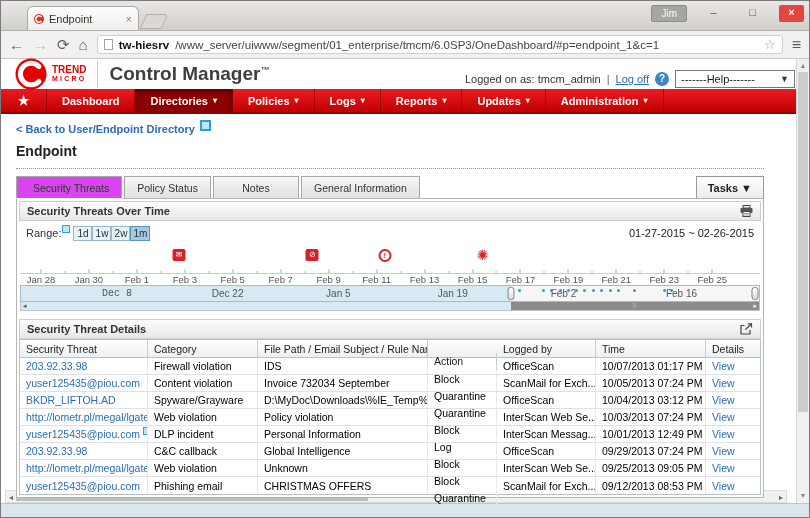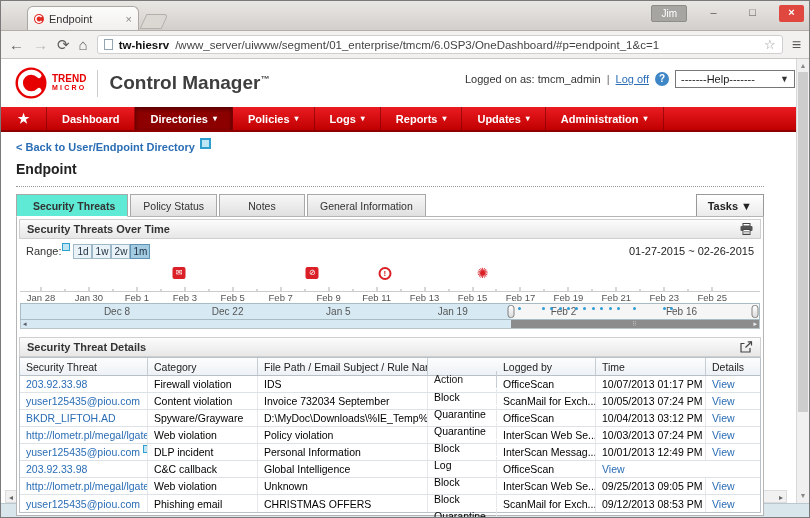--- a/index.html
+++ b/index.html
@@ -26,21 +26,21 @@
   .urlbox { flex:1; height:19px; background:#fff; border:1px solid #cfcfcf; border-radius:3px; display:flex; align-items:center;
             padding:0 6px; gap:6px; font-size:11.5px; overflow:hidden; }
   .doc-icon { width:9px; height:11px; border:1px solid #93a5b2; background:#fff; flex:none; }
   .url-domain { color:#111; font-weight:bold; white-space:nowrap; }
   .url-path { color:#444; white-space:nowrap; overflow:hidden; flex:1; }
   .star-ico { color:#9a9a9a; font-size:13px; }
   .menu-ico { color:#555; font-size:16px; font-weight:bold; }
 
   
   .page { position:relative; height:458px; background:#fff; }
-  .app-header { height:48px; display:flex; align-items:center; padding:0 14px; position:relative; }
+  .app-header { height:30px; display:flex; align-items:center; padding:0 14px; position:relative; }
   .logo-svg { display:block; }
   .brand { color:#e60000; font-weight:bold; font-size:10px; line-height:9px; margin-left:5px; }
   .brand .b2 { font-size:7px; letter-spacing:2.2px; }
   .hdr-div { width:1px; height:27px; background:#ccc; margin:0 11px; }
   .product { font-size:19px; color:#3e3e3e; font-weight:bold; }
   .product sup { font-size:9px; }
   .login-area { position:absolute; right:14px; top:11px; display:flex; align-items:center; gap:6px; font-size:11px; color:#333; }
   .logoff { color:#2a6db5; text-decoration:underline; }
   .pipe { color:#666; }
   .help-ico { width:14px; height:14px; border-radius:50%; background:#3f86c6; color:#fff; font-size:10px; font-weight:bold;
@@ -59,21 +59,21 @@
   .content { position:relative; padding-left:15px; width:790px; }
   .back-row { margin-top:9px; font-size:11px; font-weight:bold; color:#2a6db5; display:flex; align-items:flex-start; gap:5px; height:13px; }
   .chip { width:11px; height:11px; background:#bfe6f5; border:2px solid #2f9fd0; display:inline-block; flex:none; }
   .back-chip { margin-top:-3px; }
   .page-title { margin-top:7px; font-size:14px; font-weight:bold; color:#222; }
   .dotted { margin-top:9px; border-top:1px dotted #999; width:748px; }
 
   .tabs-row { margin-top:7px; height:23px; position:relative; width:748px; }
   .tab-btn { display:inline-flex; height:23px; min-width:86px; padding:0 12px; font-size:10.5px; align-items:center; justify-content:center;
              border:1px solid #a8a8a8; background:linear-gradient(#f7f7f7,#e0e0e0); color:#333; margin-right:2px; position:relative; z-index:1; }
-  .tab-btn.active { background:#5eead4; font-weight:bold; border-bottom-color:#fff; z-index:3;padding-left:16px; }
+  .tab-btn.active { background:#d946ef; font-weight:normal; border-bottom-color:#fff; z-index:3;padding-left:16px; }
   .tasks-btn { position:absolute; right:0; top:0; height:23px; border:1px solid #999; background:linear-gradient(#fff,#ebebeb);
                font-size:11px; font-weight:bold; padding:0 11px; display:flex; align-items:center; color:#222; }
 
   .panel { width:748px; border:1px solid #b5b5b5; margin-top:-1px; background:#fff; padding:2px; position:relative; z-index:2; }
   .sec-header { height:20px; background:linear-gradient(#fcfcfc,#e7e7e7); border:1px solid #cfcfcf; display:flex; align-items:center;
                 justify-content:space-between; padding:0 7px; font-size:11px; font-weight:bold; color:#333; }
   .range-row { height:24px; display:flex; align-items:center; padding:0 7px; font-size:11px; color:#333; position:relative; gap:1px; }
   .range-label { margin-right:2px; }
   .range-chip { width:8px; height:8px; background:#bfe6f5; border:1px solid #2f9fd0; margin:-8px 2px 0 -2px; }
   .range-btn { min-width:19px; height:15px; border:1px solid #9fb8c8; background:#e9f2f7; font-size:10px; display:inline-flex;
@@ -310,21 +310,21 @@
             <div class="marker" style="left: 49.3%;">
               <span class="ring">!</span>
             </div>
             <div class="marker" style="left: 62.5%;">
               <span class="virus">✺</span>
             </div>
           </div>
 
         <div class="overview" id="overview">
             <div class="ov-past" style="width: 66.4%;"></div>
-            <span class="ov-label" style="left: 13%;">Dec 8</span>
+            <span class="ov-label" style="left: 13%; font-family: Liberation Mono, monospace;">Dec 8</span>
             <span class="ov-label" style="left: 28%;">Dec 22</span>
             <span class="ov-label" style="left: 43%;">Jan 5</span>
             <span class="ov-label" style="left: 58.5%;">Jan 19</span>
             <span class="ov-label" style="left: 73.5%;">Feb 2</span>
             <span class="ov-label" style="left: 89.5%;">Feb 16</span>
             <span class="ov-dot" style="left: 67.408%;"></span>
             <span class="ov-dot" style="left: 70.6%;"></span>
             <span class="ov-dot" style="left: 71.6752%;"></span>
             <span class="ov-dot" style="left: 72.9184%;"></span>
             <span class="ov-dot" style="left: 73.9936%;"></span>
@@ -437,20 +437,21 @@
                 </span>
               </div>
               <div class="tr">
                 <span class="td c0">
                   <span class="link">203.92.33.98</span>
                 </span>
                 <span class="td c1">C&amp;C callback</span>
                 <span class="td c2">Global Intelligence</span>
                 <span class="td c3">Block</span>
                 <span class="td c4">OfficeScan</span>
+                <span class="td c5">09/29/2013 07:24 PM</span>
                 <span class="td c6">
                   <span class="link">View</span>
                 </span>
               </div>
               <div class="tr">
                 <span class="td c0">
                   <span class="link">http://lometr.pl/megal/lgate.php...</span>
                 </span>
                 <span class="td c1">Web violation</span>
                 <span class="td c2">Unknown</span>

